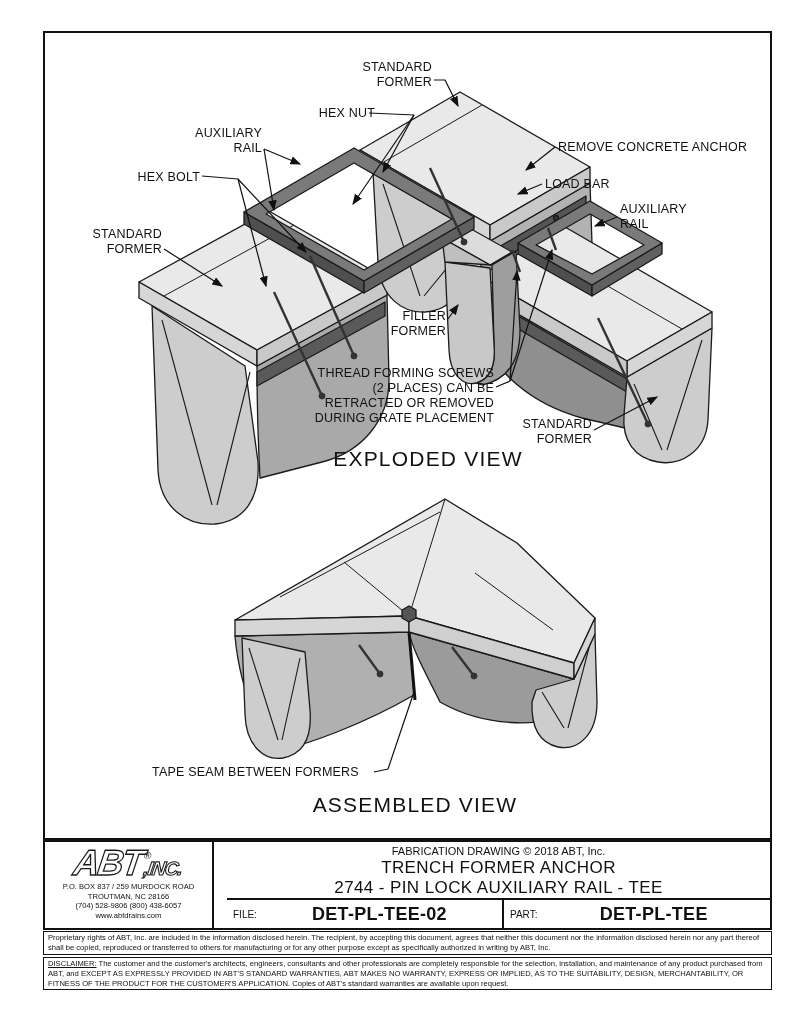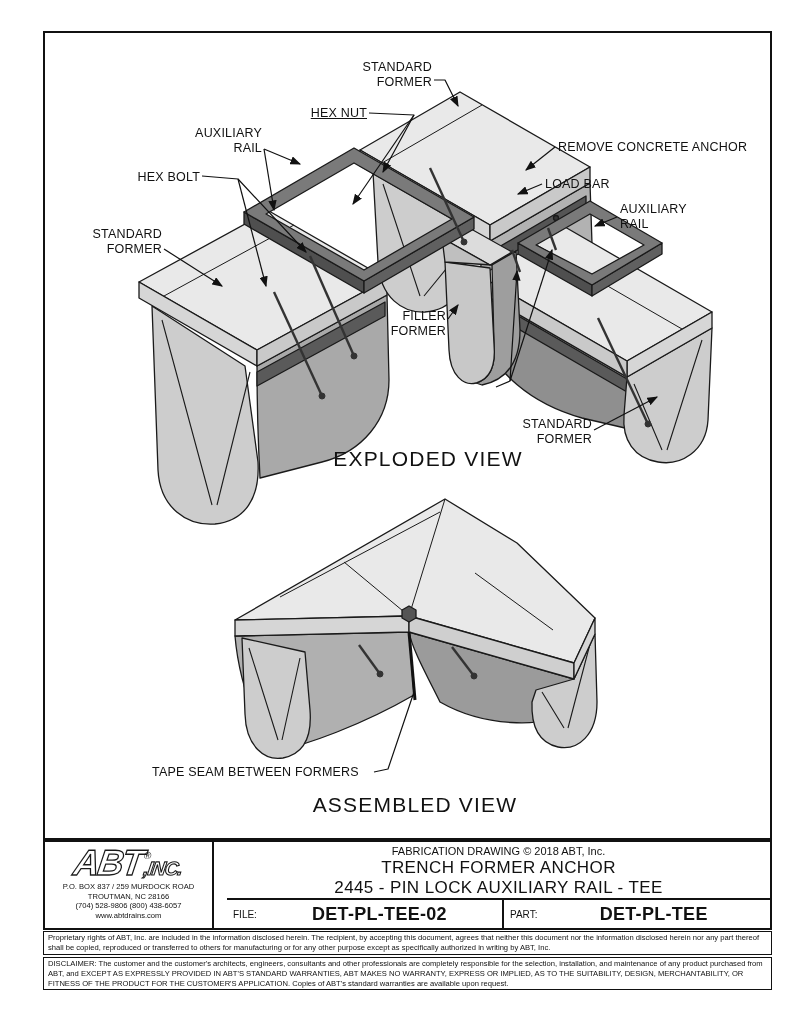--- a/index.html
+++ b/index.html
@@ -53,21 +53,21 @@
   .tb-cell.file { width:277px; border-right:2px solid #111; }
   .tb-cell.part { flex:1; }
   .tb-label { font-size:10px; padding-left:6px; }
   .tb-value { flex:1; text-align:center; font-size:18px; letter-spacing:.3px;font-weight:bold; }
   .legal-box {
     position:absolute; left:31px; width:729px; border:1.5px solid #111;
     font-size:7.6px; line-height:10px; padding:1px 4px; color:#111;
   }
   .prop-box { top:931px; height:24px; }
   .disc-box { top:957px; height:33px; }
-  .disc-label { }
+  .disc-label { text-decoration:underline; }
 </style>
 </head>
 <body>
 
 <div class="page">
 
   <div class="drawing-frame"></div>
 
   <svg class="art" width="791" height="1024" viewBox="0 0 791 1024">
     <defs>
@@ -193,21 +193,21 @@
         <polyline points="362,772 376,769 402,692"></polyline>
       </g>
     </g>
   </svg>
 
   <div class="lbl r" style="left:300px; top:60px; width:120px;">
     <div>STANDARD</div>
     <div>FORMER</div>
   </div>
 
-  <div class="lbl r" style="left:255px; top:106px; width:100px;text-decoration:underline;">
+  <div class="lbl r" style="left:263px; top:106px; width:100px;">
     <div>HEX NUT</div>
   </div>
 
   <div class="lbl r" style="left:158px; top:126px; width:92px;">
     <div>AUXILIARY</div>
     <div>RAIL</div>
   </div>
 
   <div class="lbl r" style="left:95px; top:170px; width:93px;">
     <div>HEX BOLT</div>
@@ -229,20 +229,26 @@
   <div class="lbl" style="left:608px; top:202px;">
     <div>AUXILIARY</div>
     <div>RAIL</div>
   </div>
 
   <div class="lbl r" style="left:350px; top:309px; width:84px;">
     <div>FILLER</div>
     <div>FORMER</div>
   </div>
 
+  <div class="lbl r" style="left:290px; top:366px; width:192px;">
+    <div>THREAD FORMING SCREWS</div>
+    <div>(2 PLACES) CAN BE</div>
+    <div>RETRACTED OR REMOVED</div>
+    <div>DURING GRATE PLACEMENT</div>
+  </div>
 
   <div class="lbl r" style="left:478px; top:417px; width:102px;">
     <div>STANDARD</div>
     <div>FORMER</div>
   </div>
 
   <div class="view-title" style="left:296px; top:447px; width:240px;">EXPLODED VIEW</div>
 
   <div class="lbl" style="left:140px; top:765px;">
     <div>TAPE SEAM BETWEEN FORMERS</div>
@@ -261,21 +267,21 @@
         <div>P.O. BOX 837 / 259 MURDOCK ROAD</div>
         <div>TROUTMAN, NC  28166</div>
         <div>(704) 528-9806      (800) 438-6057</div>
         <div>www.abtdrains.com</div>
       </div>
     </div>
     <div class="tb-right">
       <div class="tb-titles">
         <div class="tb-line1">FABRICATION DRAWING  © 2018  ABT, Inc.</div>
         <div class="tb-line2">TRENCH FORMER ANCHOR</div>
-        <div class="tb-line3">2445 - PIN LOCK AUXILIARY RAIL - TEE</div>
+        <div class="tb-line3">2744 - PIN LOCK AUXILIARY RAIL - TEE</div>
       </div>
       <div class="tb-filerow">
         <div class="tb-cell file">
           <span class="tb-label">FILE:</span>
           <span class="tb-value">DET-PL-TEE-02</span>
         </div>
         <div class="tb-cell part">
           <span class="tb-label">PART:</span>
           <span class="tb-value">DET-PL-TEE</span>
         </div>

